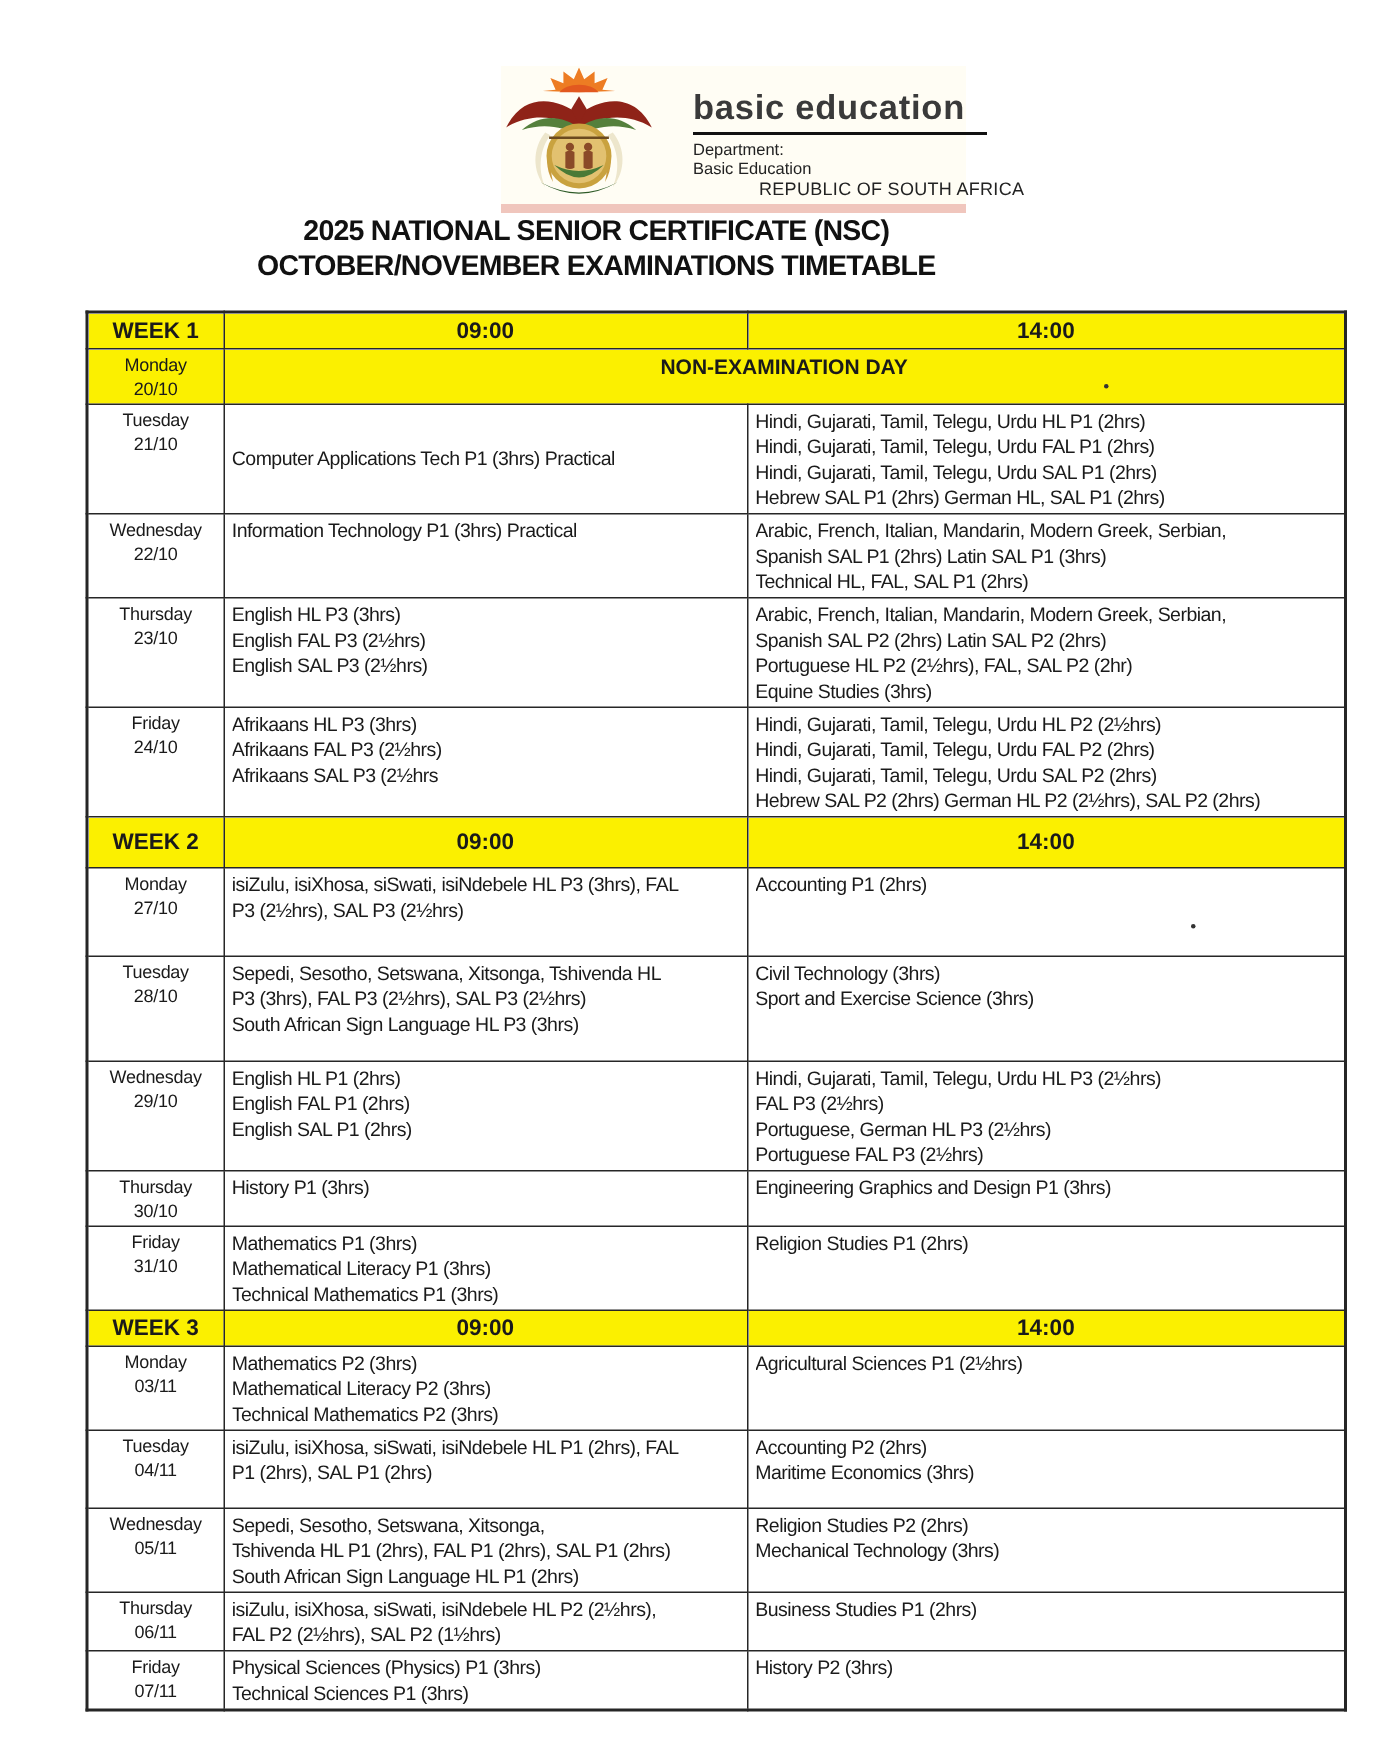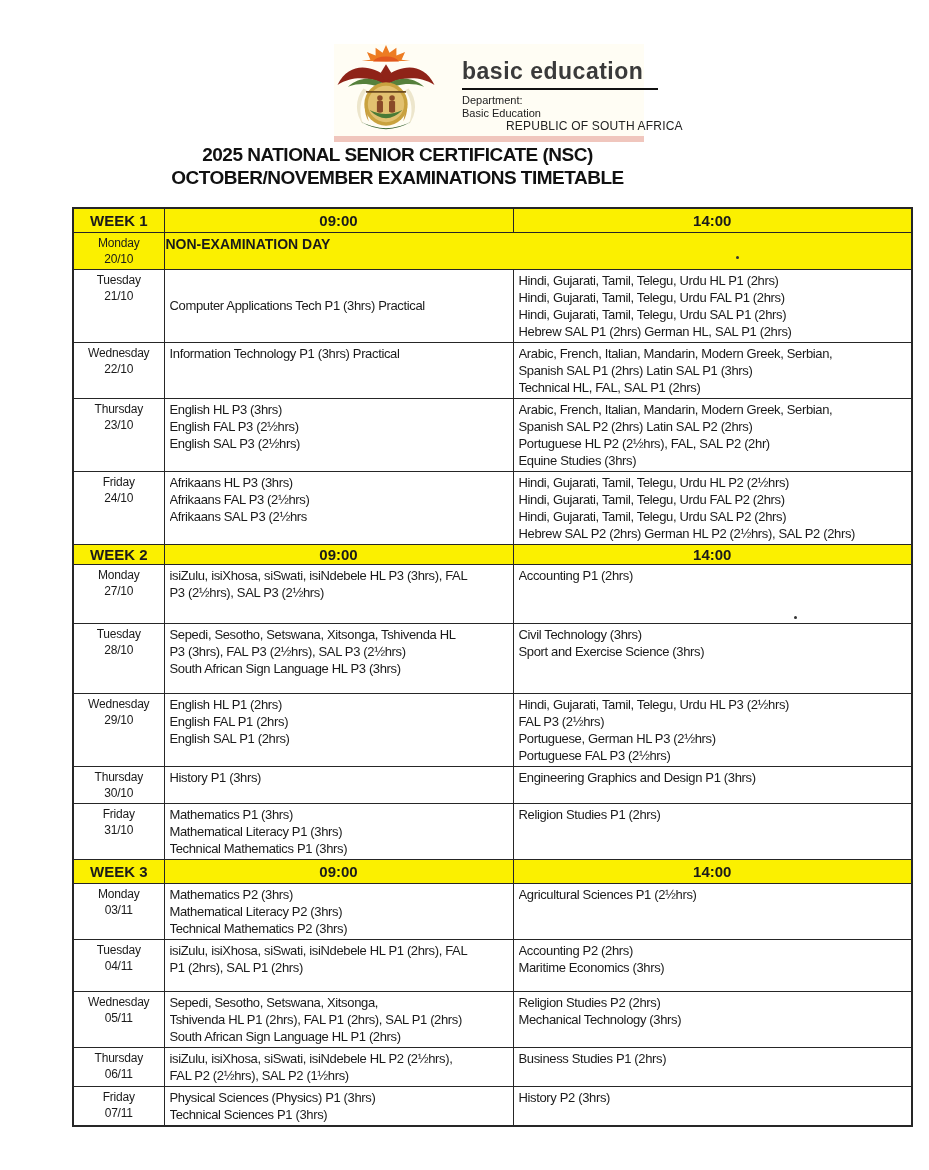--- a/index.html
+++ b/index.html
@@ -27,38 +27,38 @@
   .dept{font-size:11px;line-height:13px;color:#222;margin-top:4px;}
   .dept .country{font-weight:400;font-size:12px;letter-spacing:0.2px;white-space:nowrap;padding-left:44px;}
   .pink-strip{position:absolute;top:136px;left:334px;width:310px;height:6px;background:#F0C6BD;}
   
   .title{
     position:absolute;top:143px;left:0;width:795px;text-align:center;
     font-weight:700;font-size:19px;letter-spacing:-0.5px;line-height:23px;color:#111;
   }
   
   table.timetable{
-    position:absolute;top:207px;left:72px;width:839px;
+    position:absolute;top:207px;left:57px;width:839px;
     border-collapse:collapse;table-layout:fixed;
     border:2.5px solid var(--bd);
   }
   table.timetable td{
     border:1.5px solid var(--bd);overflow:hidden;
   }
   .week-header-row td{
     background:var(--hl);font-weight:700;font-size:15px;text-align:center;
     padding:1px 4px;white-space:nowrap;
   }
   .day-cell{
     text-align:center;font-size:12px;line-height:16px;letter-spacing:-0.2px;
     padding:2px 13px;vertical-align:top;
   }
   .non-exam-row td{background:var(--hl);}
   .non-exam-cell{
-    font-weight:700;font-size:14px;vertical-align:top;padding-top:3px;
+    text-align:center;font-weight:700;font-size:14px;vertical-align:top;padding-top:3px;
   }
   .exam-cell{
     font-size:13px;line-height:17px;letter-spacing:-0.35px;
     padding:2px 5px;vertical-align:top;
   }
   .exam-cell div{white-space:nowrap;overflow:hidden;}
   .exam-cell.vmid{vertical-align:middle;}
   
   .dot{position:absolute;width:3px;height:3px;background:#333;border-radius:50%;}
   .dot1{top:256px;left:736px;}
@@ -186,21 +186,21 @@
             <div>Afrikaans FAL P3 (2½hrs)</div>
             <div>Afrikaans SAL P3 (2½hrs</div>
           </td>
           <td class="exam-cell">
             <div>Hindi, Gujarati, Tamil, Telegu, Urdu HL P2 (2½hrs)</div>
             <div>Hindi, Gujarati, Tamil, Telegu, Urdu FAL P2 (2hrs)</div>
             <div>Hindi, Gujarati, Tamil, Telegu, Urdu SAL P2 (2hrs)</div>
             <div>Hebrew SAL P2 (2hrs) German HL P2 (2½hrs), SAL P2 (2hrs)</div>
           </td>
         </tr>
-        <tr class="week-header-row" style="height: 20px;">
+        <tr class="week-header-row" style="height: 34px;">
           <td>WEEK 2</td>
           <td>09:00</td>
           <td>14:00</td>
         </tr>
         <tr style="height: 59px;">
           <td class="day-cell">
             <div>Monday</div>
             <div>27/10</div>
           </td>
           <td class="exam-cell">

